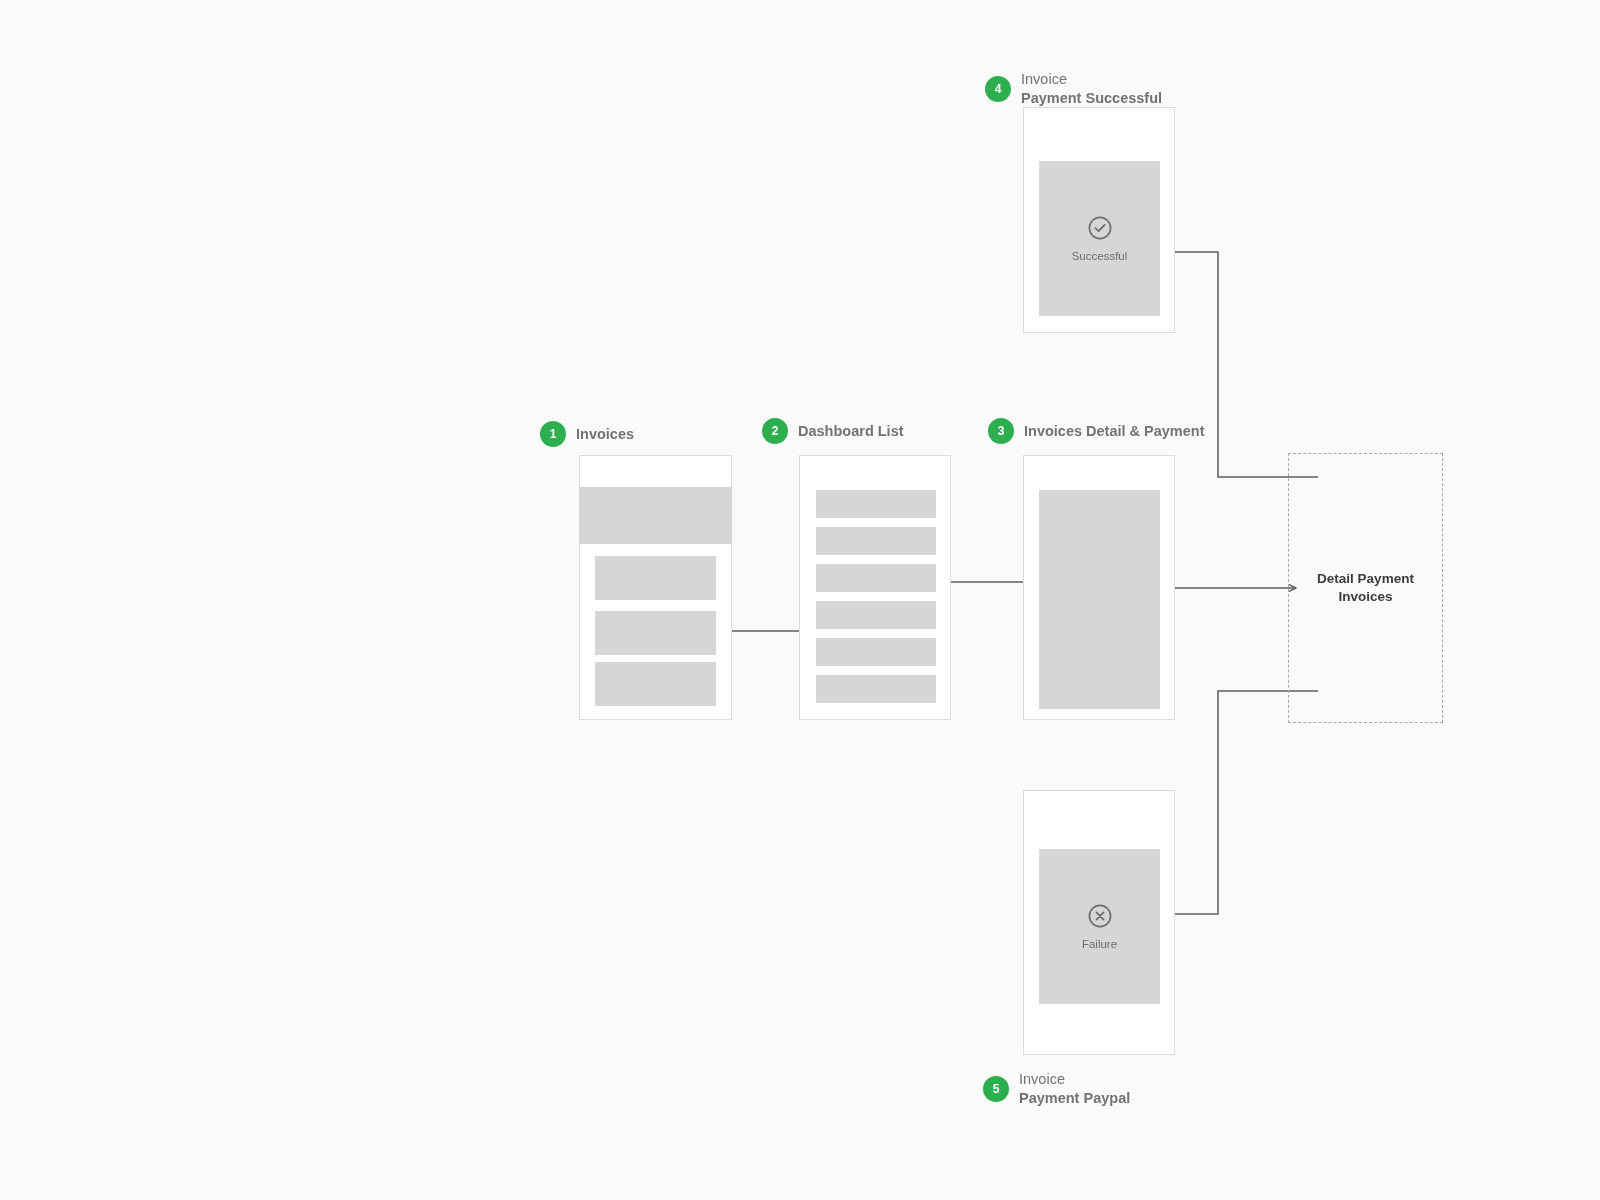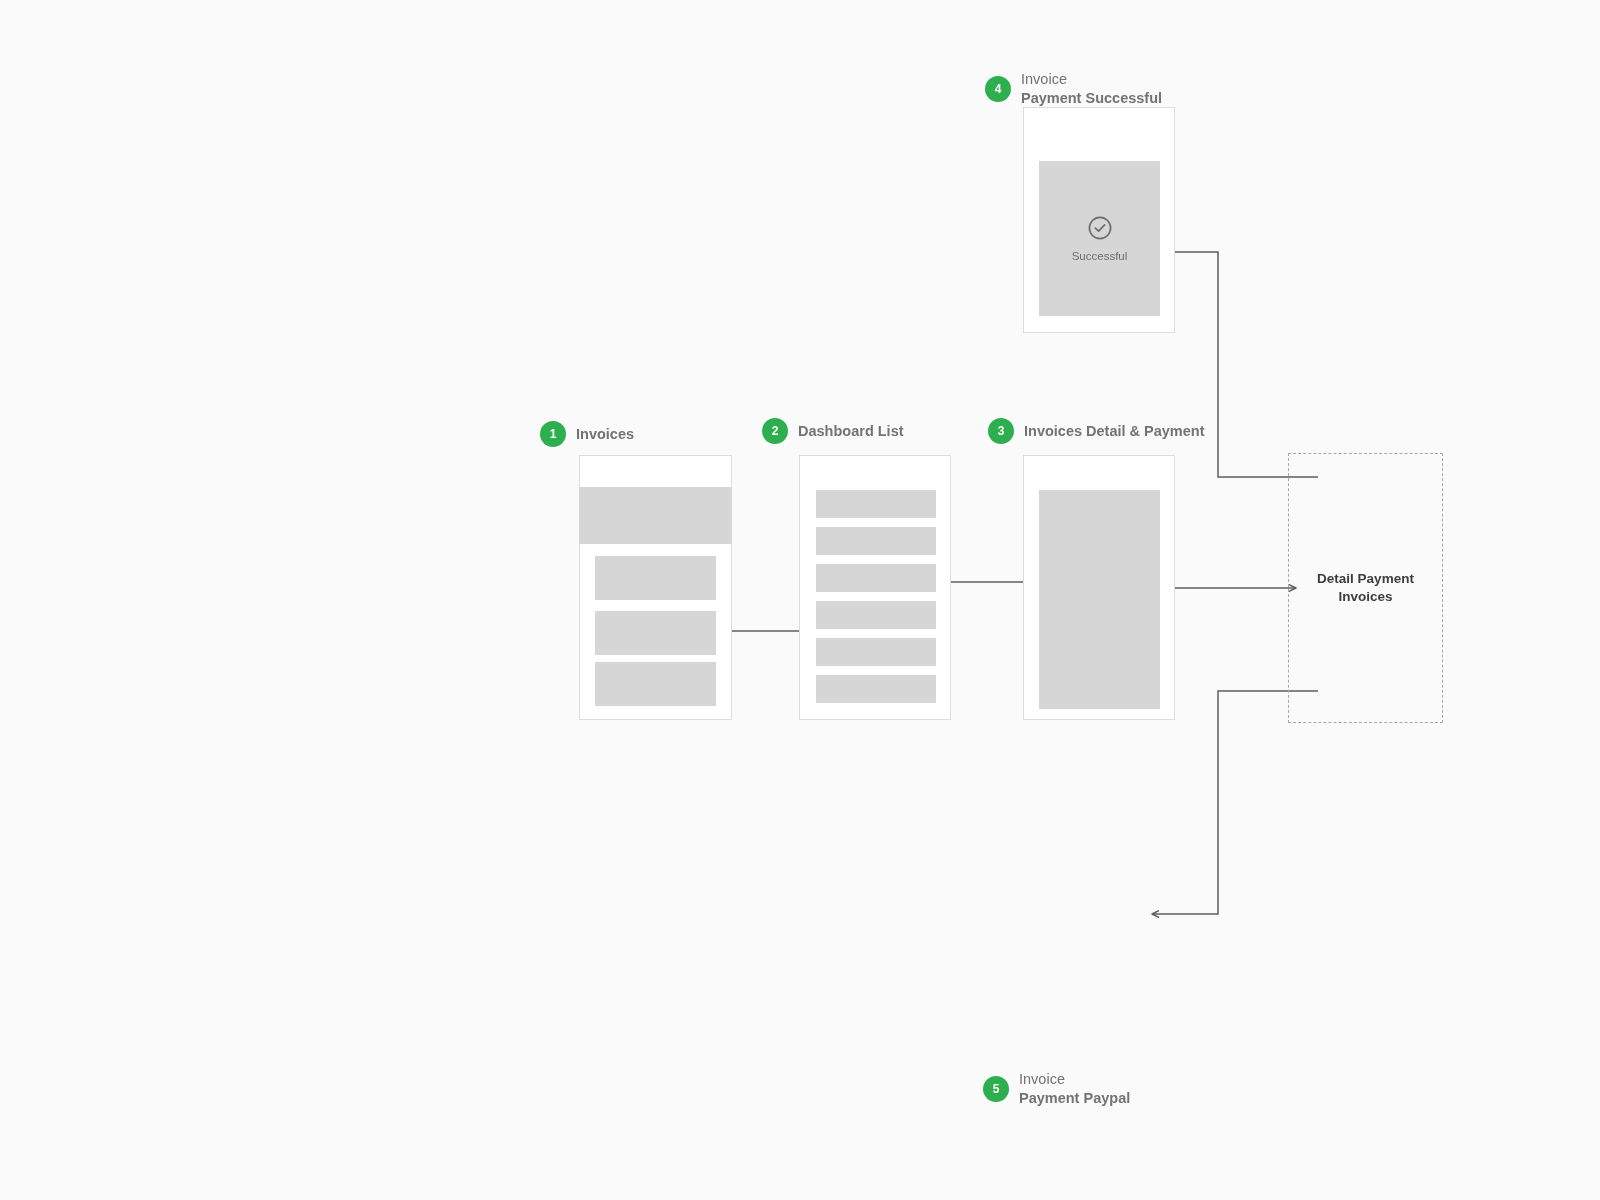--- a/index.html
+++ b/index.html
@@ -230,20 +230,30 @@
     <div class="block" style="left:15px; top:53px; width:121px; height:155px;"></div>
     <div class="status-inner" style="left:15px; top:53px; width:121px; height:155px;">
       <svg class="status-icon" viewBox="0 0 26 26">
         <circle cx="13" cy="13" r="10.6" fill="none" stroke="#6d6d6d" stroke-width="1.7"></circle>
         <path d="M8.4,13.2 L11.6,16.2 L17.6,9.8" fill="none" stroke="#6d6d6d" stroke-width="1.7" stroke-linecap="round" stroke-linejoin="round"></path>
       </svg>
       <div class="status-text">Successful</div>
     </div>
   </div>
 
+  <div class="screen" style="left:1023px; top:790px; width:152px; height:265px;">
+    <div class="block" style="left:15px; top:58px; width:121px; height:155px;"></div>
+    <div class="status-inner" style="left:15px; top:58px; width:121px; height:155px;">
+      <svg class="status-icon" viewBox="0 0 26 26">
+        <circle cx="13" cy="13" r="10.6" fill="none" stroke="#6d6d6d" stroke-width="1.7"></circle>
+        <path d="M9.4,9.4 L16.6,16.6 M16.6,9.4 L9.4,16.6" fill="none" stroke="#6d6d6d" stroke-width="1.7" stroke-linecap="round"></path>
+      </svg>
+      <div class="status-text">Failure</div>
+    </div>
+  </div>
 
   <div class="step-label" style="left:983px; top:1070px;">
     <div class="step-badge">5</div>
     <div class="step-text">
       <span class="line-light">Invoice</span>
       <span class="line-bold">Payment Paypal</span>
     </div>
   </div>
 
   <div class="gateway" style="left:1288px; top:453px; width:155px; height:270px;">

